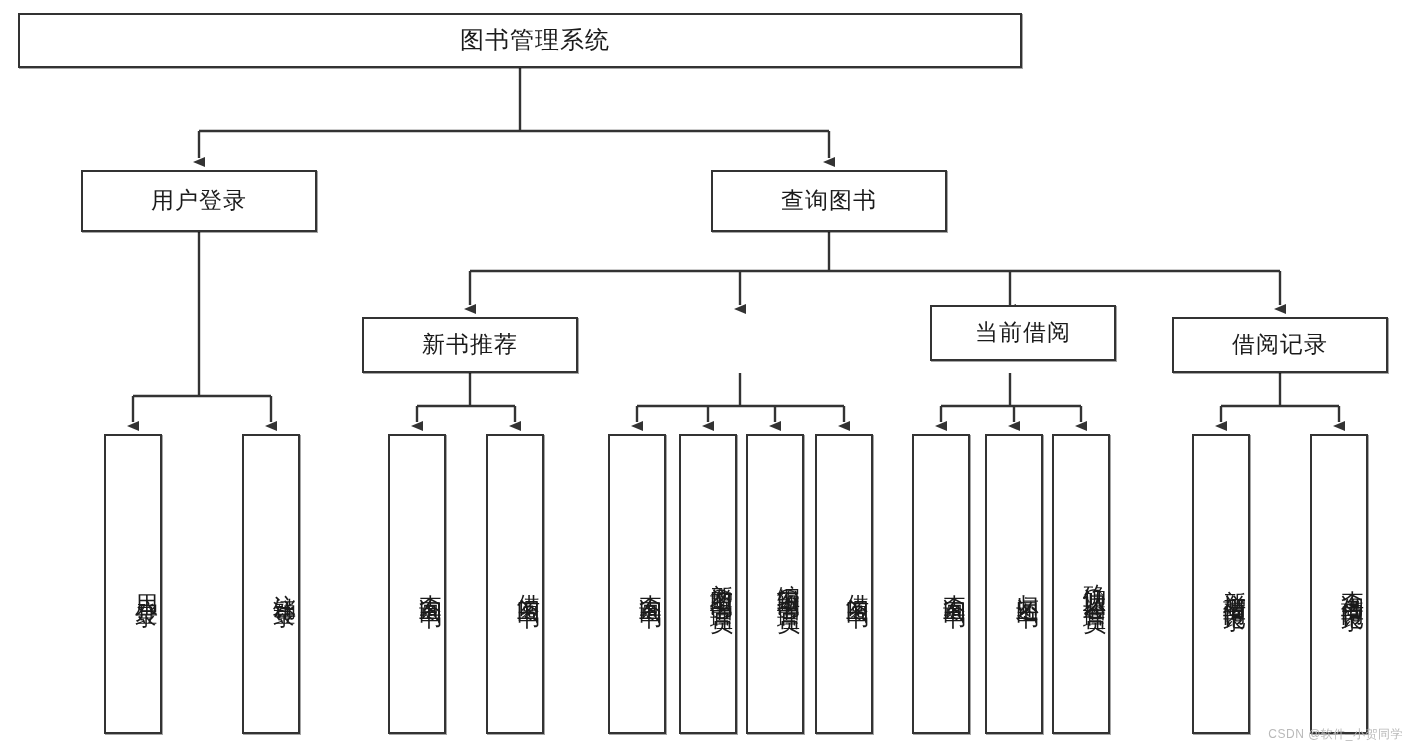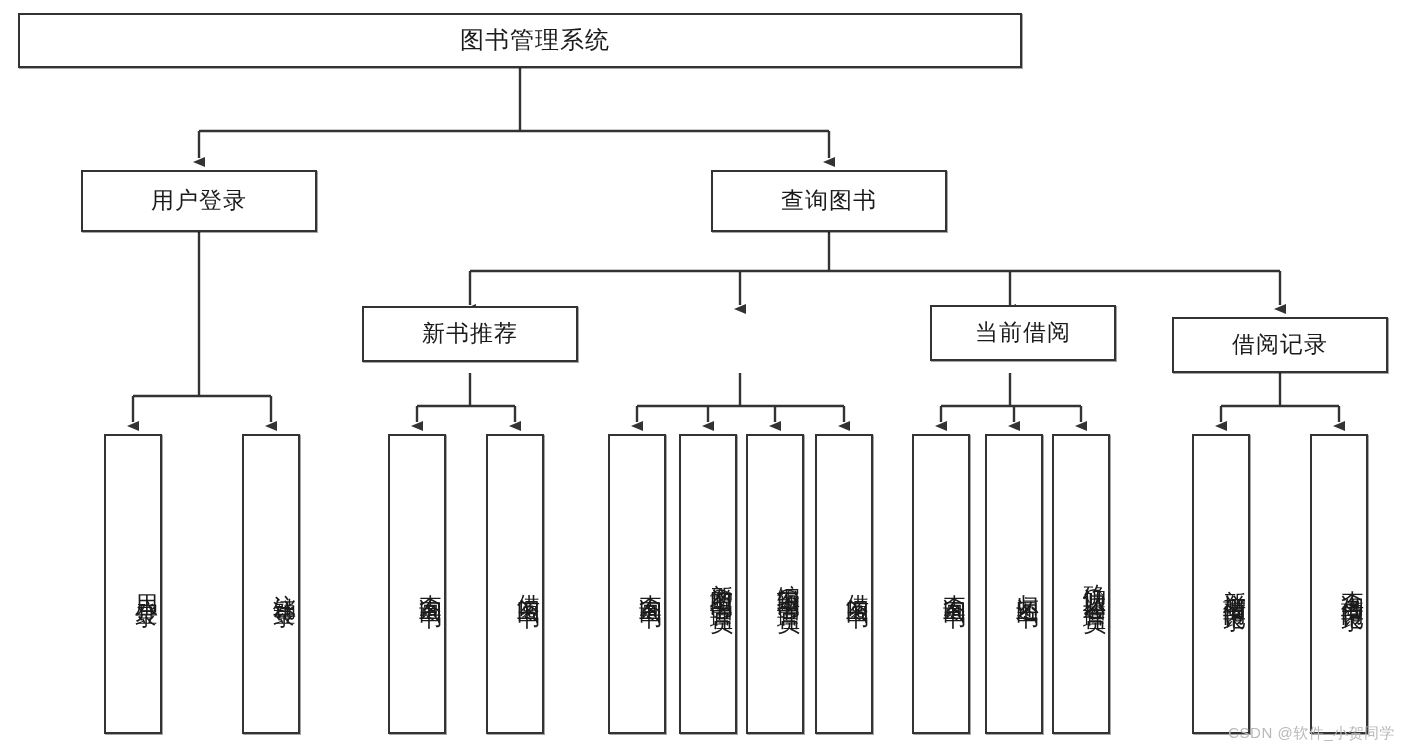--- a/index.html
+++ b/index.html
@@ -48,23 +48,23 @@
   }
   .node.vert .vtext{
     writing-mode:vertical-rl;
     text-orientation:upright;
     white-space:normal;
     text-align:center;
   }
   #root-node{ font-size:24px;padding-left:30px; }
   #watermark{
     position:absolute;
-    right:10px;
+    right:2px;
     bottom:4px;
-    font-size:15px;
+    font-size:12px;
     color:#b9b9b9;
     letter-spacing:0.5px;
     white-space:nowrap;
     user-select:none;
   }
 </style>
 </head>
 <body>
 
 <div id="diagram">
@@ -126,21 +126,21 @@
   </div>
 
   <div class="node horiz" style="left:81px;top:170px;width:236px;height:62px;">
     <span>用户登录</span>
   </div>
 
   <div class="node horiz" style="left:711px;top:170px;width:236px;height:62px;">
     <span>查询图书</span>
   </div>
 
-  <div class="node horiz" style="left:362px;top:306px;width:216px;height:56px;">
+  <div class="node horiz" style="left:362px;top:317px;width:216px;height:56px;">
     <span>新书推荐</span>
   </div>
 
 
   <div class="node horiz" style="left:902px;top:305px;width:186px;height:56px;margin-left:28px;">
     <span>当前借阅</span>
   </div>
 
   <div class="node horiz" style="left:1172px;top:317px;width:216px;height:56px;">
     <span>借阅记录</span>

